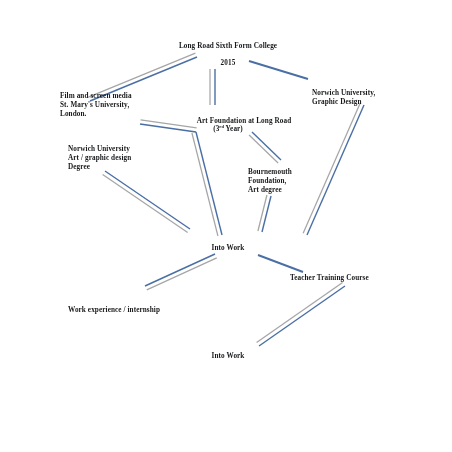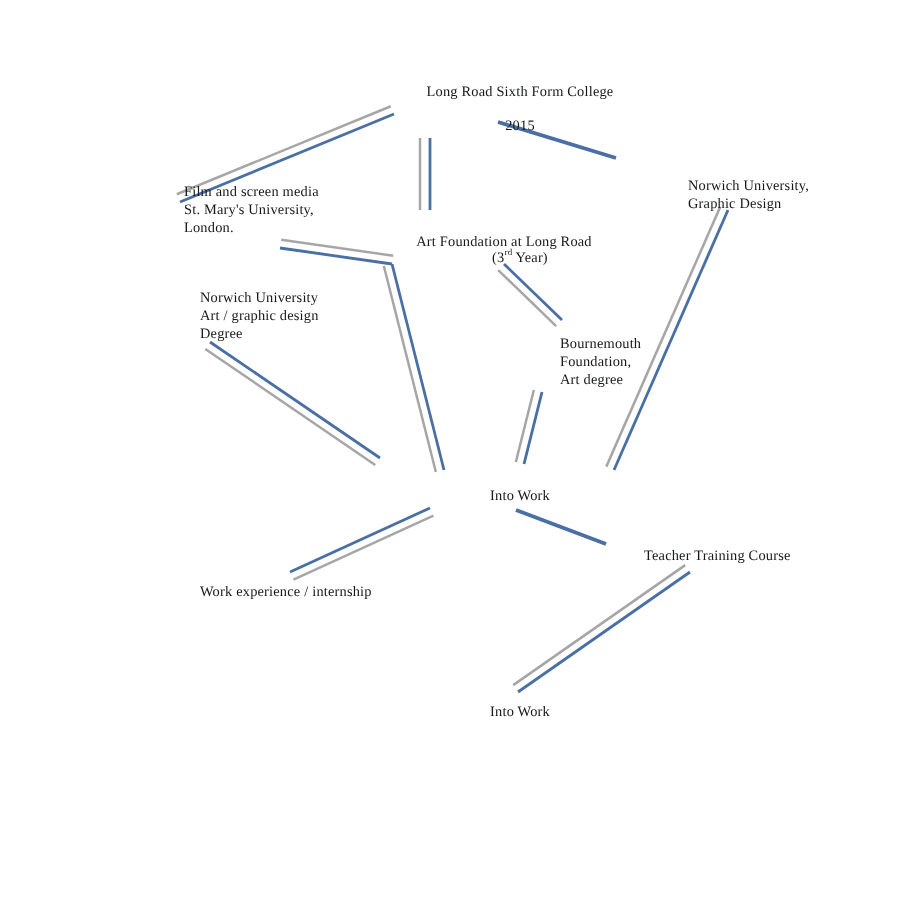--- a/index.html
+++ b/index.html
@@ -19,27 +19,26 @@
     position: absolute;
     left: 0;
     top: 0;
     width: 452px;
     height: 452px;
     pointer-events: none;
   }
   .node {
     position: absolute;
     font-family: "Liberation Serif", "DejaVu Serif", serif;
-    font-weight: normal;
+    font-weight: bold;
     font-size: 7.2px;
     line-height: 1.25;
     color: #17181a;
     white-space: pre;
     letter-spacing: 0.1px;
-    margin-left: 32px;
   }
   .node.center { text-align: center; transform: translateX(-50%); }
   .node.left   { text-align: left; }
   .node sup { font-size: 0.62em; vertical-align: super; line-height: 0; }
 </style>
 </head>
 <body>
 
 <div id="canvas">
   <svg id="arrows" viewBox="0 0 452 452" xmlns="http://www.w3.org/2000/svg">
@@ -67,26 +66,26 @@
       <line x1="345" y1="286" x2="259" y2="346" stroke="#4a6fa5" stroke-width="1.4" stroke-linecap="butt"></line>
     </svg>
   <div id="nodes">
       <div class="node center" style="left: 228px; top: 42px;">Long Road Sixth Form College</div>
       <div class="node center" style="left: 228px; top: 59px; text-align: right;">2015</div>
       <div class="node left" style="left: 312px; top: 89px;">Norwich University,
 Graphic Design</div>
       <div class="node left" style="left: 60px; top: 92px;">Film and screen media
 St. Mary's University,
 London.</div>
-      <div class="node center" style="left: 220px; top: 117px;">Art Foundation at Long Road</div>
+      <div class="node center" style="left: 244px; top: 117px;">Art Foundation at Long Road</div>
       <div class="node center" style="left: 228px; top: 125px;">(3<sup>rd</sup> Year)</div>
       <div class="node left" style="left: 68px; top: 145px;">Norwich University
 Art / graphic design
 Degree</div>
       <div class="node left" style="left: 248px; top: 168px;">Bournemouth
 Foundation,
 Art degree</div>
       <div class="node center" style="left: 228px; top: 244px;">Into Work</div>
       <div class="node left" style="left: 290px; top: 274px; text-align: center;">Teacher Training Course</div>
-      <div class="node left" style="left: 68px; top: 292px;">Work experience / internship</div>
+      <div class="node left" style="left: 68px; top: 306px;">Work experience / internship</div>
       <div class="node center" style="left: 228px; top: 352px;">Into Work</div>
     </div>
 </div>
 
 </body></html>

